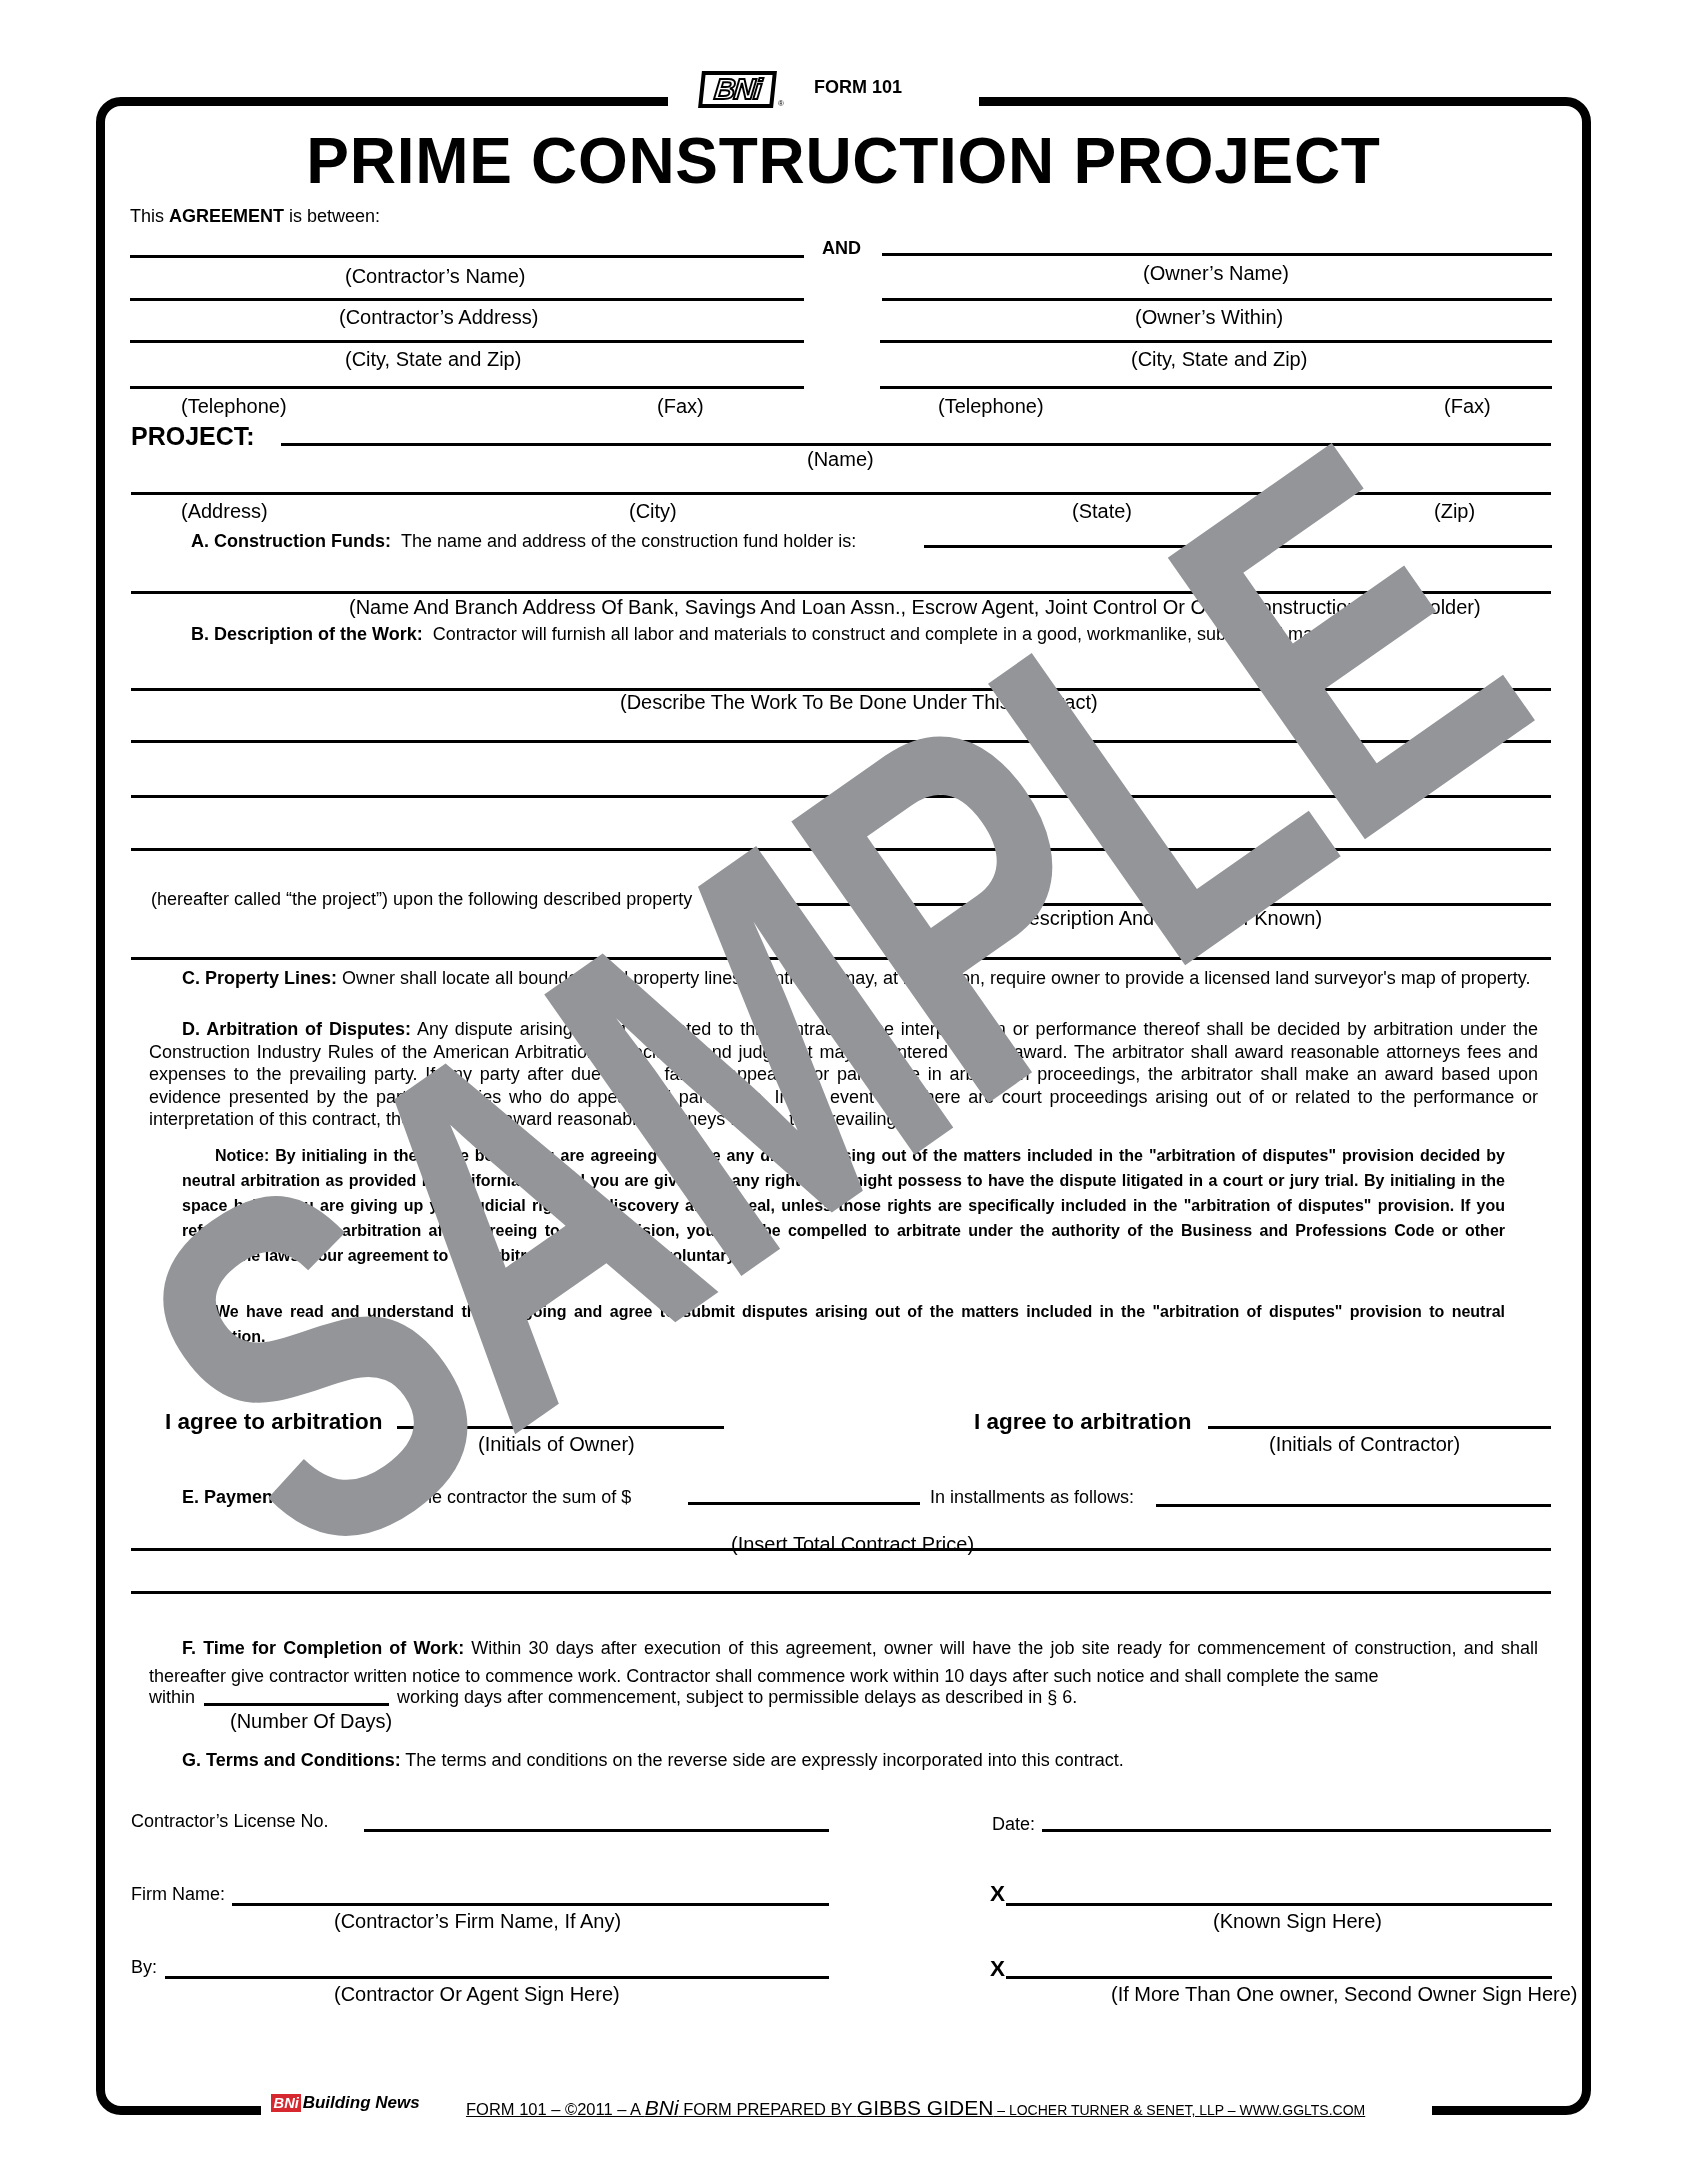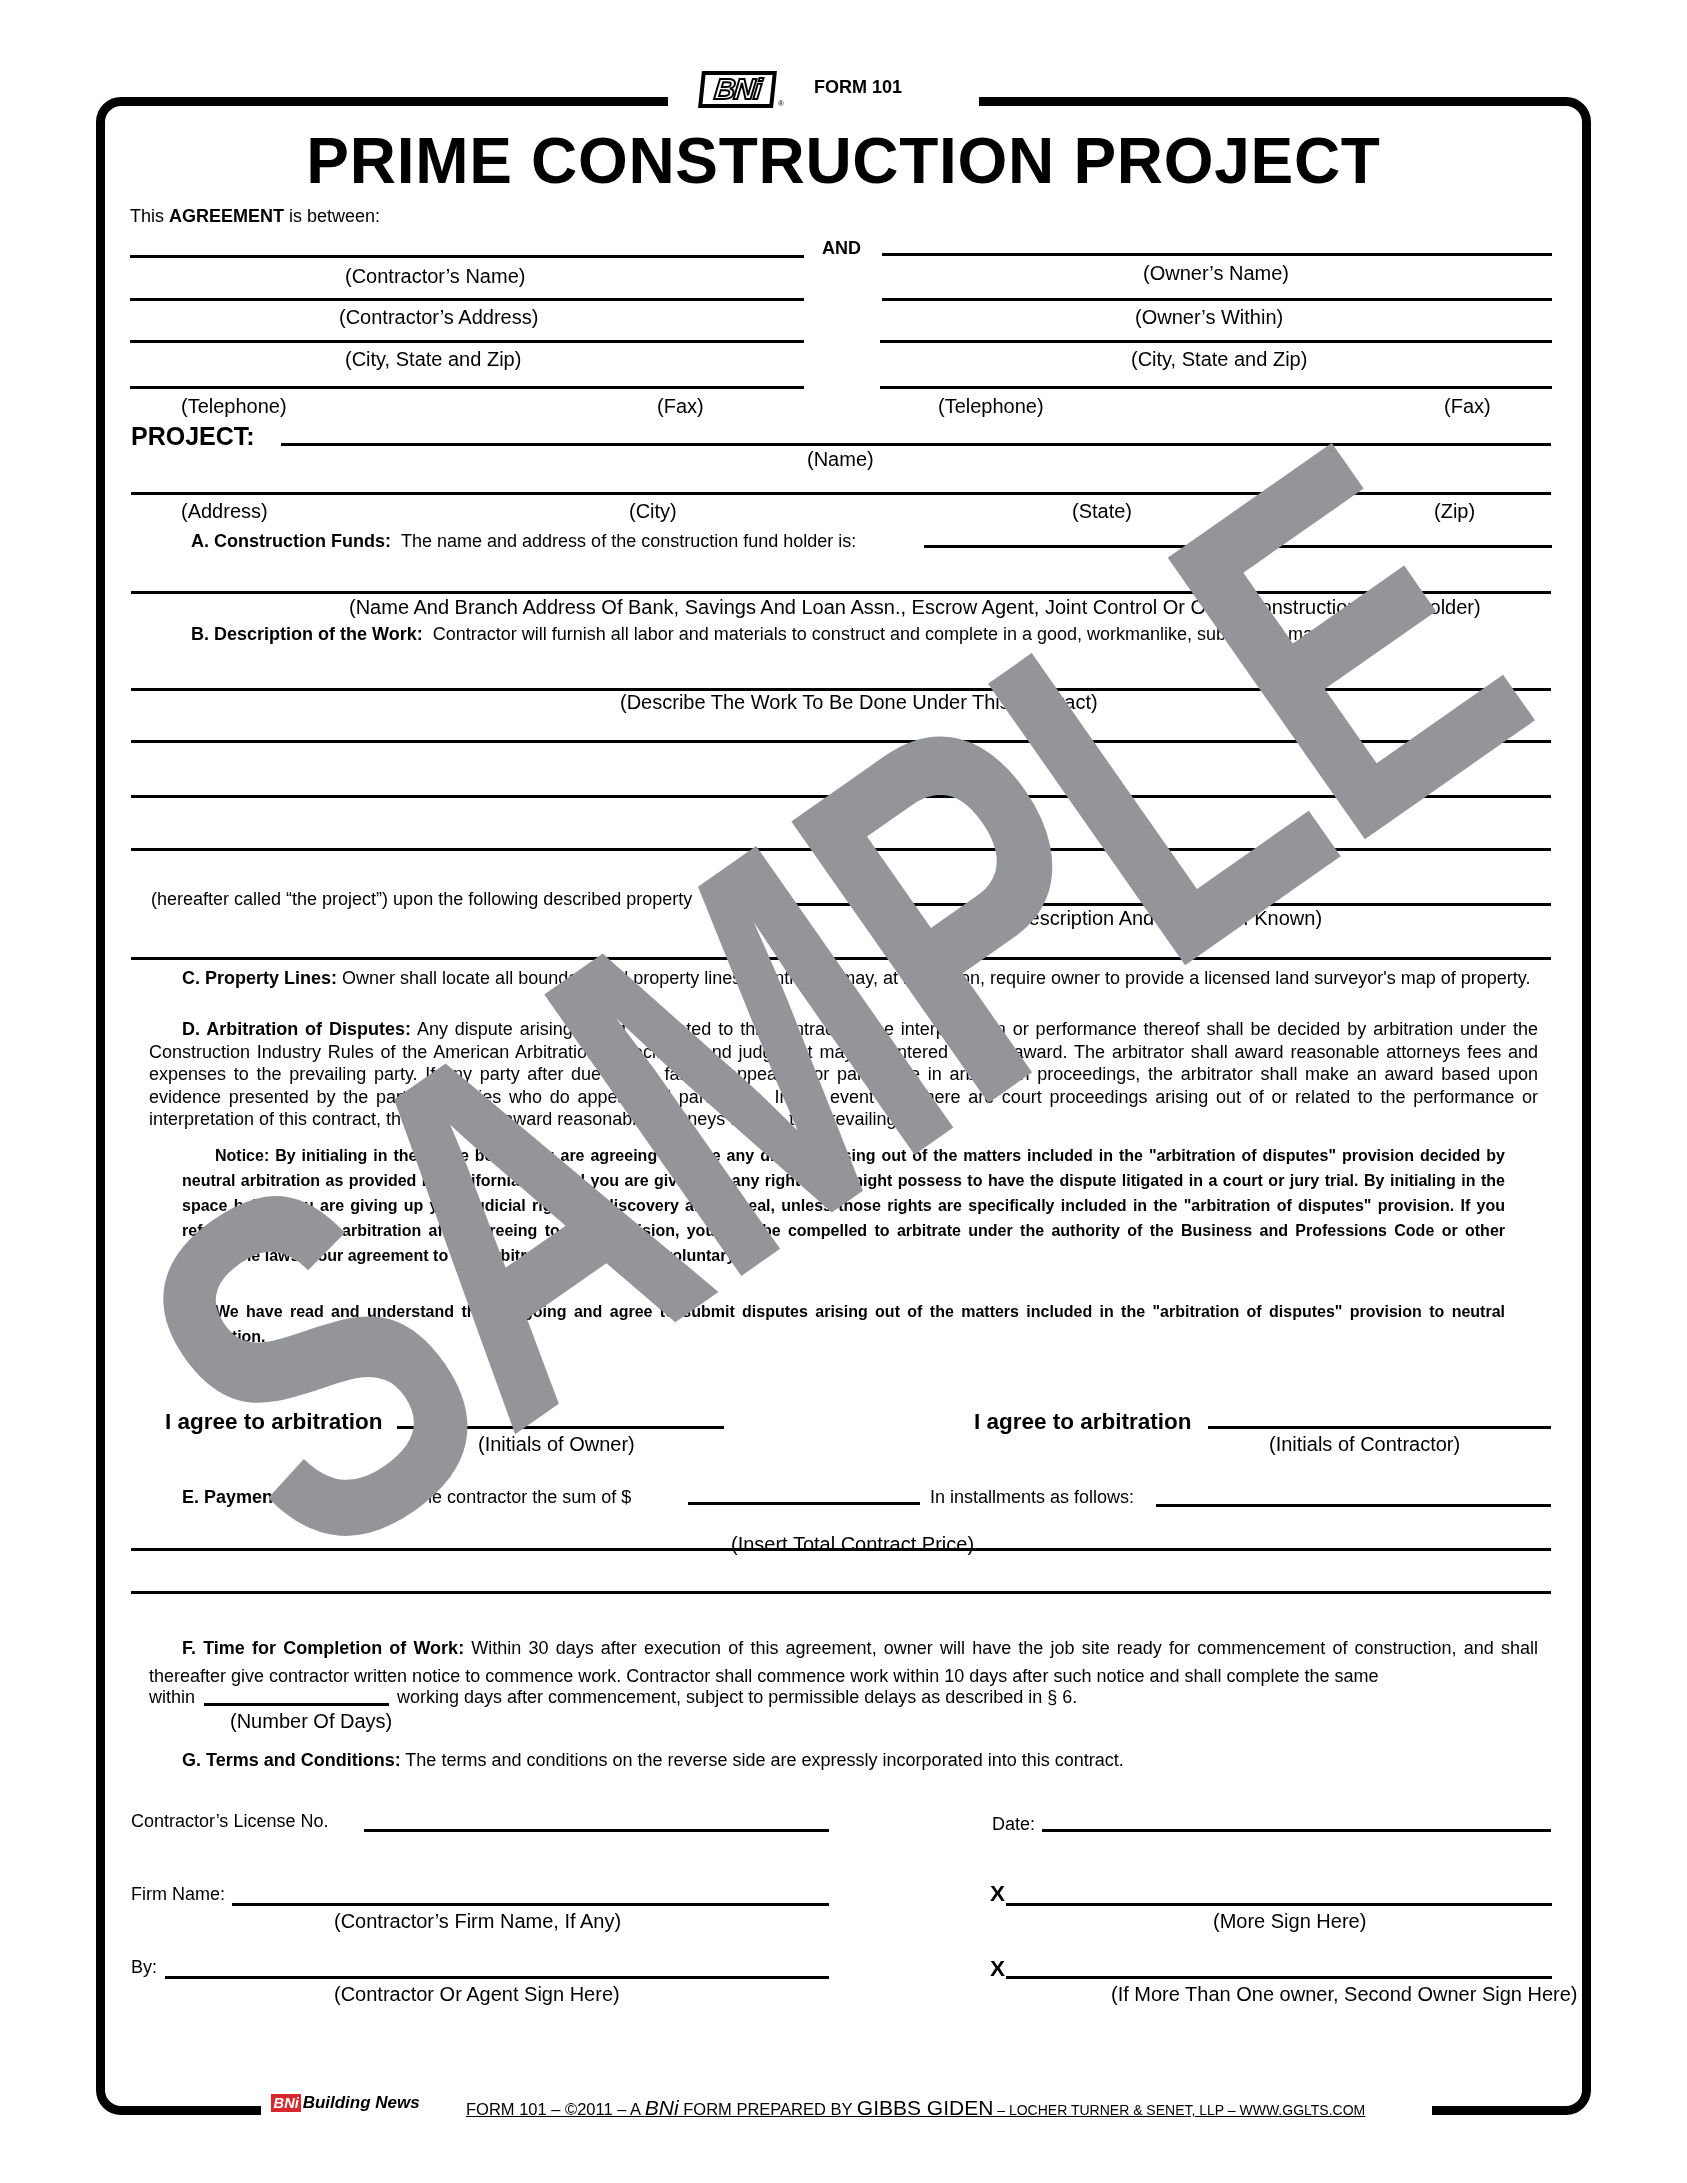--- a/index.html
+++ b/index.html
@@ -144,21 +144,21 @@
 <div class="line" style="left:232px;top:1903px;width:597px;"></div>
 <div class="cap" style="left:334px;top:1911px;">(Contractor’s Firm Name, If Any)</div>
 <div class="txt" style="left:131px;top:1957px;">By:</div>
 <div class="line" style="left:165px;top:1976px;width:664px;"></div>
 <div class="cap" style="left:334px;top:1984px;">(Contractor Or Agent Sign Here)</div>
 
 <div class="txt" style="left:992px;top:1814px;">Date:</div>
 <div class="line" style="left:1042px;top:1829px;width:509px;"></div>
 <div class="txt" style="left:990px;top:1880px;font-size:22.5px;font-weight:bold;">X</div>
 <div class="line" style="left:1006px;top:1903px;width:546px;"></div>
-<div class="cap" style="left:1213px;top:1911px;">(More Sign Here)</div>
+<div class="cap" style="left:1213px;top:1911px;">(Known Sign Here)</div>
 <div class="txt" style="left:990px;top:1955px;font-size:22.5px;font-weight:bold;">X</div>
 <div class="line" style="left:1006px;top:1976px;width:546px;"></div>
 <div class="cap" style="left:1111px;top:1984px;">(If More Than One owner, Second Owner Sign Here)</div>
 
 <div class="bn-logo">
   <span class="red">BNi</span>
   <span class="name">Building News</span>
 </div>
 <div class="footer" style="left:466px;"><span>FORM 101 –  ©2011 – A </span><i style="font-size:21px;">BNi</i><span> FORM PREPARED BY  </span><span style="font-size:21px;">GIBBS GIDEN</span><span style="font-size:14px;"> – LOCHER TURNER &amp; SENET, LLP – WWW.GGLTS.COM</span></div>
 

